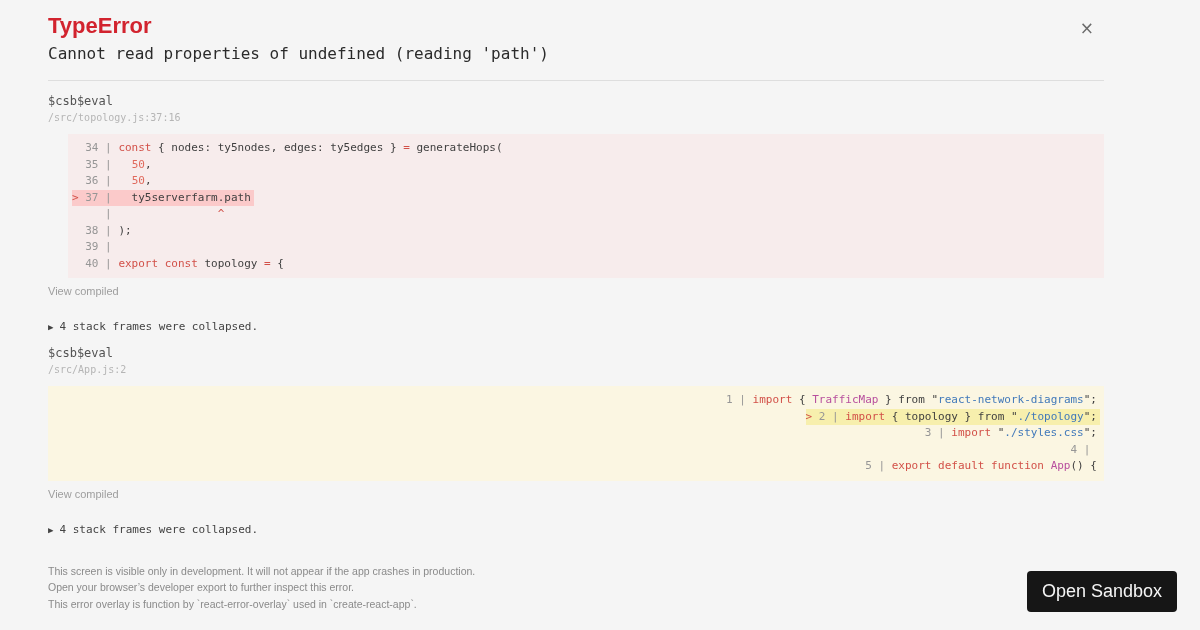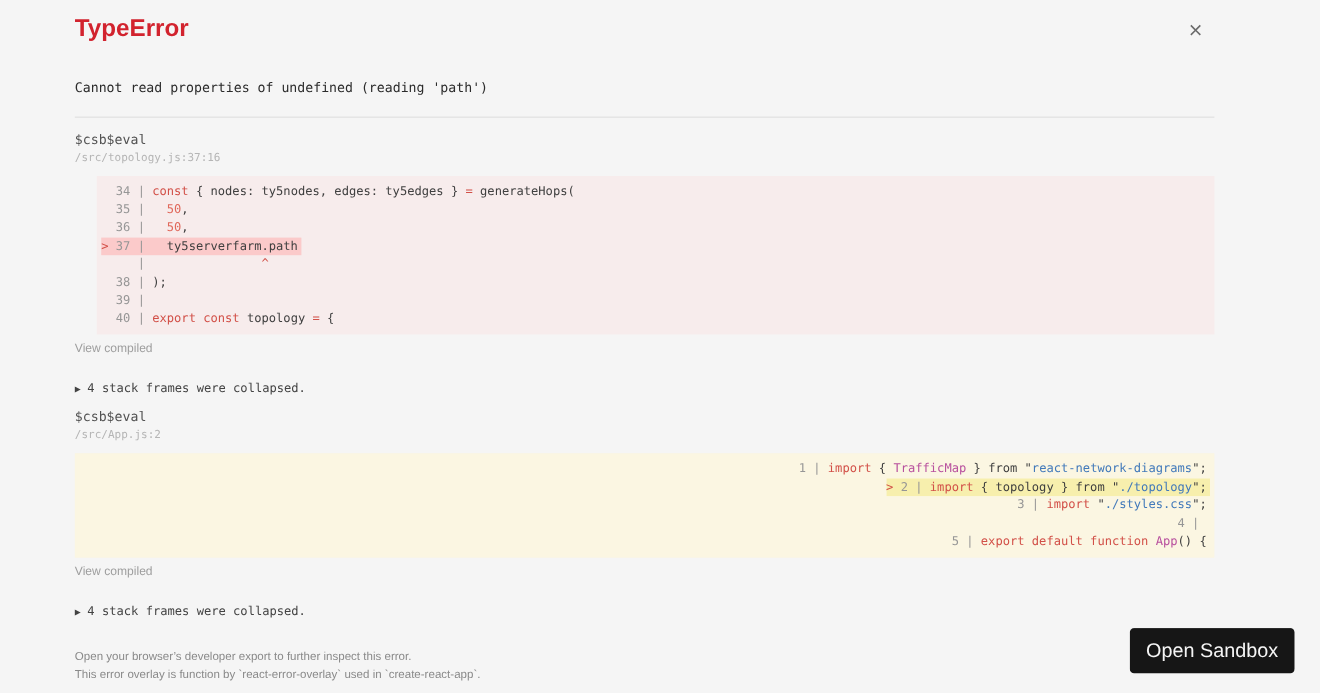--- a/index.html
+++ b/index.html
@@ -2,40 +2,40 @@
 <html><head>
 <meta charset="utf-8">
 <style>
   * { margin:0; padding:0; box-sizing:border-box; }
   html,body { width:1200px; height:630px; overflow:hidden; }
   body {
     background:#f5f5f5;
     font-family:"Liberation Sans", sans-serif;
     position:relative;
   }
-  .overlay { padding:12px 96px 0 68px; }
+  .overlay { padding:12px 96px 0 48px; }
 
   header.bar { display:flex; justify-content:space-between; align-items:flex-start; }
   h1.title {
     color:#d2232e;
     font-size:22px;
     line-height:27px;
     font-weight:600;
     font-family:"Liberation Sans", sans-serif;
   }
   .close-btn {
     background:none; border:none; cursor:pointer;
     color:#6b6b6b; font-size:17px; line-height:17px;
     padding:8px 4px 0 0; margin-right:6px;
     font-family:"DejaVu Sans", sans-serif;
   }
   .message {
-    margin-top:32px;
+    margin-top:6px;
     font-family:"DejaVu Sans Mono", monospace;
-    font-size:12px; line-height:18px;
+    font-size:16px; line-height:18px;
     color:#2b2b2b;
   }
   hr.rule { border:none; border-top:1px solid #dedede; margin-top:17px; }
 
   
   section.frame { margin-top:13px; }
   .fn {
     font-family:"DejaVu Sans Mono", monospace;
     font-size:12px; line-height:15px; color:#525252;
   }
@@ -104,18 +104,19 @@
   <div class="message">Cannot read properties of undefined (reading 'path')</div>
 
   <hr class="rule">
 
   <main id="frames">
       <section class="frame"><div class="fn">$csb$eval</div><div class="loc">/src/topology.js:37:16</div><pre class="code error"><div class="row"><span class="inner"><span class="mark"> </span><span class="lineno"> 34 | </span><span class="tok-keyword">const</span><span class="tok-plain"> { nodes: ty5nodes, edges: ty5edges } </span><span class="tok-keyword">=</span><span class="tok-plain"> generateHops(</span></span></div><div class="row"><span class="inner"><span class="mark"> </span><span class="lineno"> 35 | </span><span class="tok-plain">  </span><span class="tok-number">50</span><span class="tok-plain">,</span></span></div><div class="row"><span class="inner"><span class="mark"> </span><span class="lineno"> 36 | </span><span class="tok-plain">  </span><span class="tok-number">50</span><span class="tok-plain">,</span></span></div><div class="row"><span class="inner hl"><span class="mark">&gt;</span><span class="lineno"> 37 | </span><span class="tok-plain">  ty5serverfarm.path</span></span></div><div class="row"><span class="inner"><span class="mark"> </span><span class="lineno">    | </span><span class="tok-caret">               ^</span></span></div><div class="row"><span class="inner"><span class="mark"> </span><span class="lineno"> 38 | </span><span class="tok-plain">);</span></span></div><div class="row"><span class="inner"><span class="mark"> </span><span class="lineno"> 39 | </span></span></div><div class="row"><span class="inner"><span class="mark"> </span><span class="lineno"> 40 | </span><span class="tok-keyword">export</span><span class="tok-plain"> </span><span class="tok-keyword">const</span><span class="tok-plain"> topology </span><span class="tok-keyword">=</span><span class="tok-plain"> {</span></span></div></pre><a class="viewcompiled">View compiled</a><div class="collapsed"><span class="tri">▶</span><span>4 stack frames were collapsed.</span></div></section>
       <section class="frame"><div class="fn">$csb$eval</div><div class="loc">/src/App.js:2</div><pre class="code warning"><div class="row"><span class="inner"><span class="mark"> </span><span class="lineno"> 1 | </span><span class="tok-keyword">import</span><span class="tok-plain"> { </span><span class="tok-name">TrafficMap</span><span class="tok-plain"> } </span><span class="tok-plain">from</span><span class="tok-plain"> "</span><span class="tok-string">react-network-diagrams</span><span class="tok-plain">";</span></span></div><div class="row"><span class="inner hl"><span class="mark">&gt;</span><span class="lineno"> 2 | </span><span class="tok-keyword">import</span><span class="tok-plain"> { topology } </span><span class="tok-plain">from</span><span class="tok-plain"> "</span><span class="tok-string">./topology</span><span class="tok-plain">";</span></span></div><div class="row"><span class="inner"><span class="mark"> </span><span class="lineno"> 3 | </span><span class="tok-keyword">import</span><span class="tok-plain"> "</span><span class="tok-string">./styles.css</span><span class="tok-plain">";</span></span></div><div class="row"><span class="inner"><span class="mark"> </span><span class="lineno"> 4 | </span></span></div><div class="row"><span class="inner"><span class="mark"> </span><span class="lineno"> 5 | </span><span class="tok-keyword">export</span><span class="tok-plain"> </span><span class="tok-keyword">default</span><span class="tok-plain"> </span><span class="tok-keyword">function</span><span class="tok-plain"> </span><span class="tok-name">App</span><span class="tok-plain">() {</span></span></div></pre><a class="viewcompiled">View compiled</a><div class="collapsed"><span class="tri">▶</span><span>4 stack frames were collapsed.</span></div></section>
     </main>
 
   <footer class="notes">
+    <p>This screen is visible only in development. It will not appear if the app crashes in production.</p>
     <p>Open your browser’s developer export to further inspect this error.</p>
     <p>This error overlay is function by `react-error-overlay` used in `create-react-app`.</p>
   </footer>
 </div>
 
 <button class="sandbox-btn">Open Sandbox</button>
 
 </body></html>

